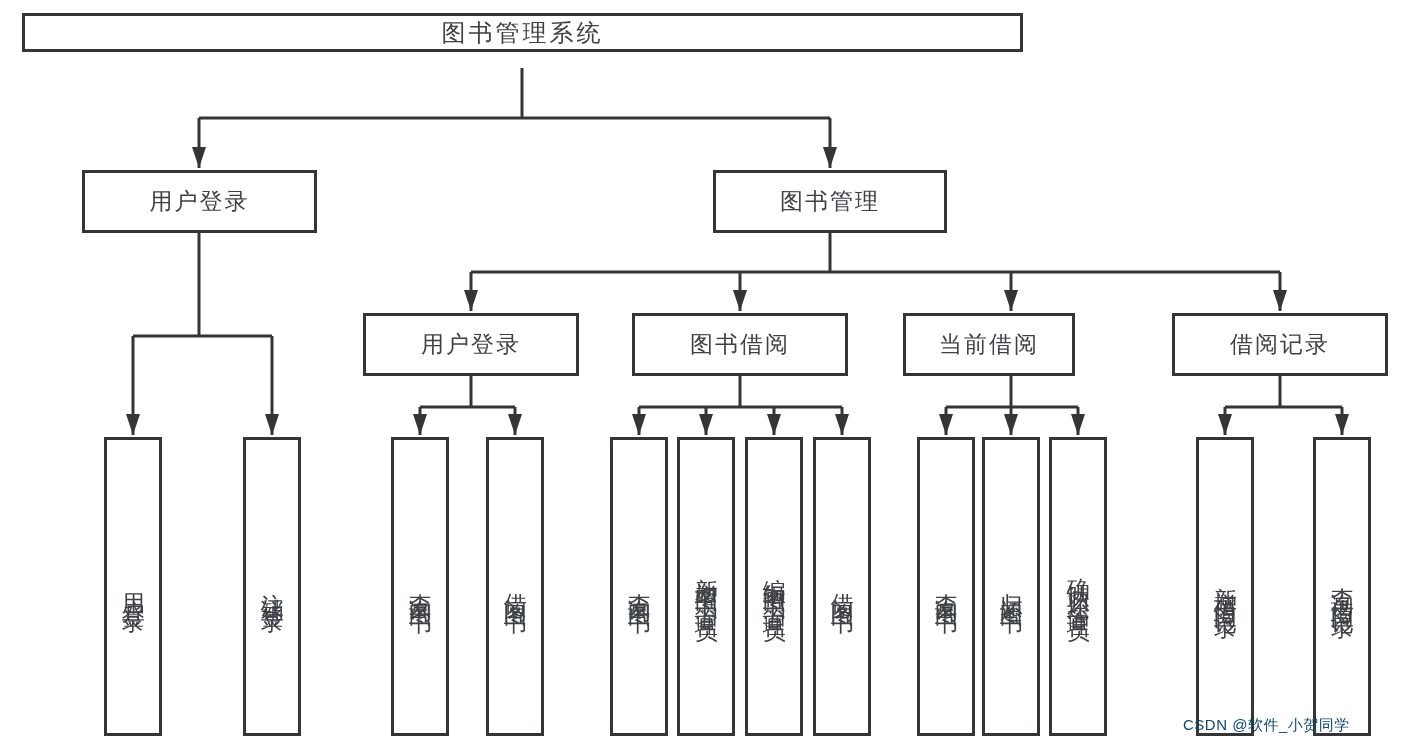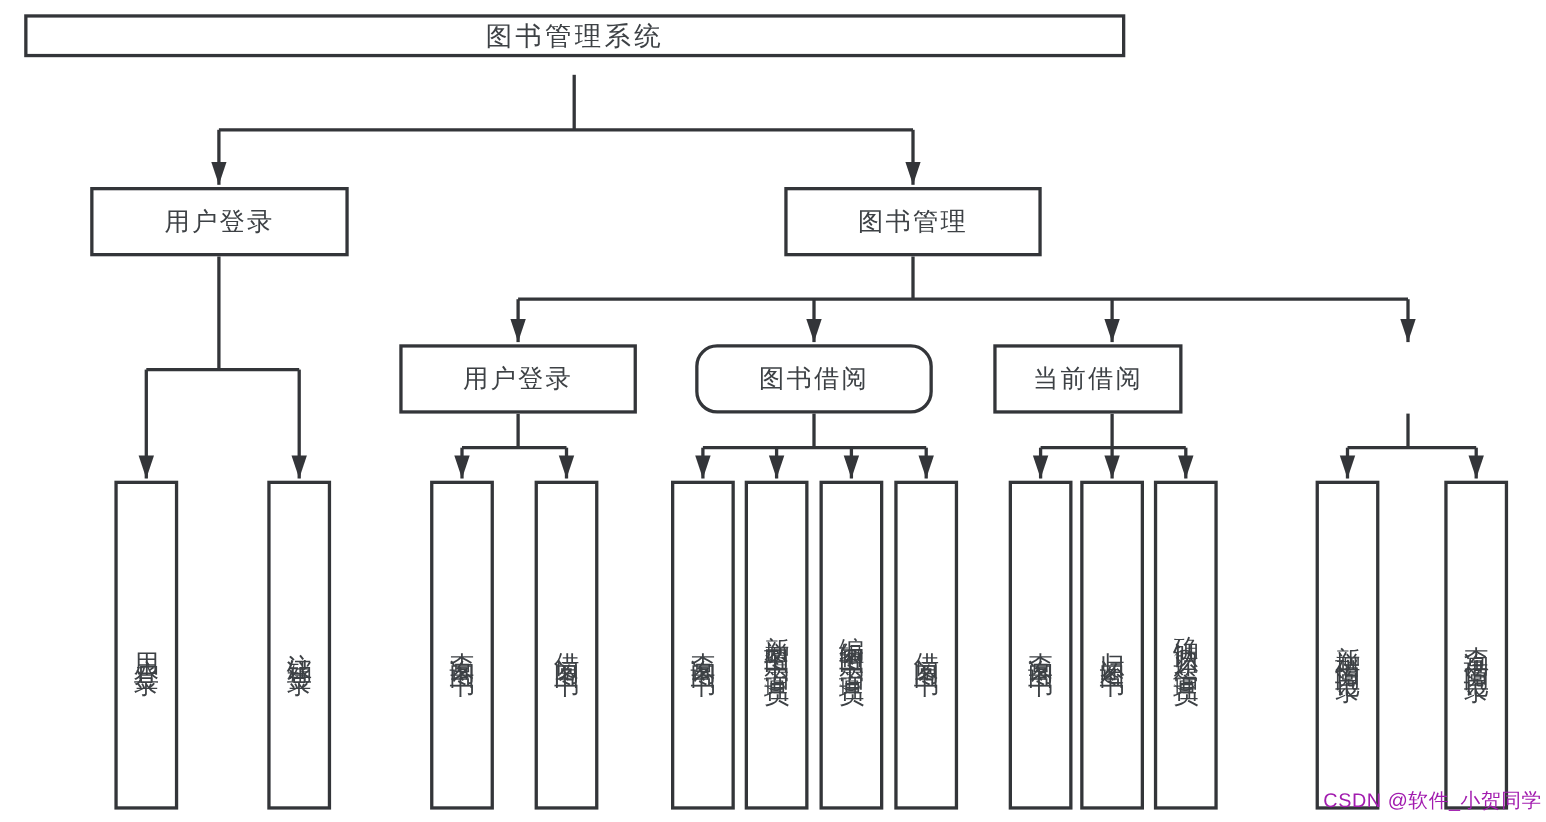--- a/index.html
+++ b/index.html
@@ -24,21 +24,21 @@
     color:var(--text);
     display:flex;align-items:center;justify-content:center;
     z-index:1;
     text-align:center;
   }
   .root{left:22px;top:13px;width:1001px;height:39px;font-size:24px;letter-spacing:3px;}
   .hbox{height:63px;font-size:23px;letter-spacing:2px;}
   #n-l2a{left:82px;top:170px;width:235px;}
   #n-l2b{left:713px;top:170px;width:234px;text-align:right;}
   #n-l3a{left:363px;top:313px;width:216px;}
-  #n-l3b{left:632px;top:313px;width:216px;border-radius:20px;}
+  #n-l3b{left:632px;top:313px;width:216px;}
   #n-l3c{left:903px;top:313px;width:172px;}
   #n-l3d{left:1172px;top:313px;width:216px;}
   .leaf{top:437px;width:58px;height:299px;font-size:23px;}
   .leaf .v{
     writing-mode:vertical-rl;
     letter-spacing:6px;
     line-height:1.1;
     white-space:nowrap;
   }
   #n-g1l1{left:104px;}
@@ -50,26 +50,25 @@
   #n-g3l3{left:745px;}
   #n-g3l4{left:813px;}
   #n-g4l1{left:917px;}
   #n-g4l2{left:982px;}
   #n-g4l3{left:1049px;}
   #n-g5l1{left:1196px;}
   #n-g5l2{left:1313px;}
   .watermark{
     position:absolute;
     left:1183px;top:716px;
-    font-size:18px;
-    color:#a21caf;
+    font-size:15px;
+    color:#0c4a6e;
     letter-spacing:0.5px;
     z-index:2;
     white-space:nowrap;
-    margin-left:20px;
   }
 </style>
 </head>
 <body>
 
 <div class="canvas">
 
   <svg class="connectors" width="1405" height="747" viewBox="0 0 1405 747" aria-hidden="true">
     <defs>
       <marker id="ah" viewBox="0 0 22 17" refX="21" refY="8.5" markerWidth="22" markerHeight="17" markerUnits="userSpaceOnUse" orient="auto">
@@ -133,20 +132,23 @@
 
   <div class="node hbox" id="n-l3a">
     <span>用户登录</span>
   </div>
   <div class="node hbox" id="n-l3b">
     <span>图书借阅</span>
   </div>
   <div class="node hbox" id="n-l3c">
     <span>当前借阅</span>
   </div>
+  <div class="node hbox" id="n-l3d">
+    <span>借阅记录</span>
+  </div>
 
   <div class="node leaf" id="n-g1l1">
     <span class="v">用户登录</span>
   </div>
   <div class="node leaf" id="n-g1l2">
     <span class="v">注销登录</span>
   </div>
 
   <div class="node leaf" id="n-g2l1">
     <span class="v">查询图书</span>

